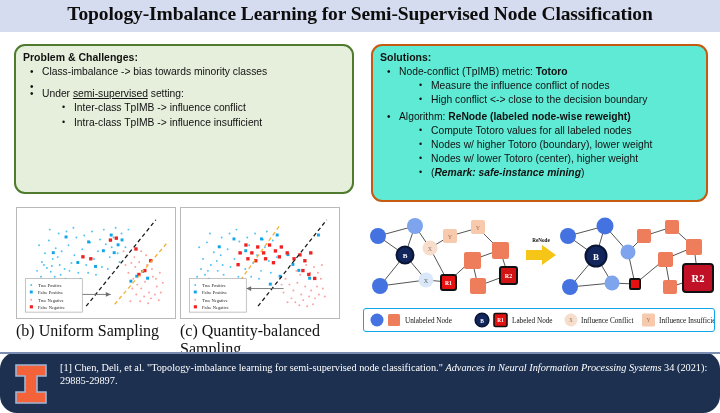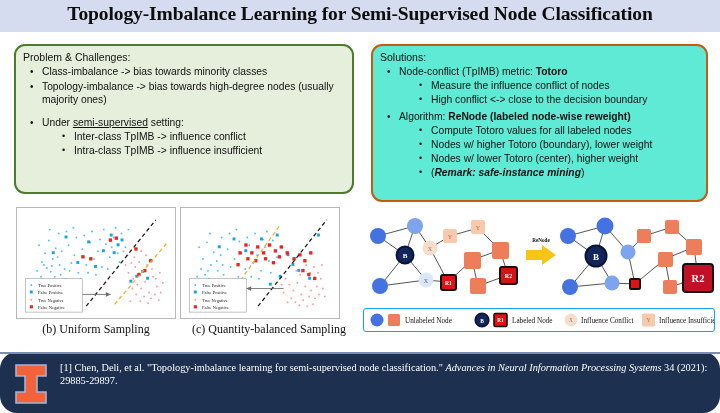--- a/index.html
+++ b/index.html
@@ -30,21 +30,21 @@
   }
   .box-left{
     left:14px;top:44px;width:340px;height:150px;
     background:#e6efdc;border:2px solid #4e7b2e;
   }
   .box-right{
     left:371px;top:44px;width:337px;height:158px;
     background:#5eead4;border:2px solid #c55a11;
   }
   .box-head{
-    font-weight:normal;font-size:10.5px;color:#111;
+    font-weight:bold;font-size:10.5px;color:#111;
     margin:5px 0 1px 7px;
   }
   ul.lvl1{list-style:none;margin:0;padding:0 6px 0 10px;}
   ul.lvl1 > li{
     position:relative;padding-left:16px;
     font-size:10.3px;color:#111;line-height:13.2px;margin-top:2px;
   }
   ul.lvl1 > li > .bullet{
     position:absolute;left:4px;top:0px;font-size:10px;color:#111;
   }
@@ -64,21 +64,21 @@
   .scatter{
     position:absolute;top:207px;width:160px;height:112px;
     background:#ffffff;border:1px solid #b9b9b9;box-sizing:border-box;
   }
   .scatter-a{left:16px;}
   .scatter-b{left:180px;}
   .scatter svg{display:block;width:100%;height:100%;}
   .cap{
     position:absolute;top:322px;
     font-family:"Liberation Serif", serif;
-    font-size:12px;color:#111;text-align:center;
+    font-size:16px;color:#111;text-align:left;
   }
   .cap-a{left:16px;width:160px;}
   .cap-b{left:180px;width:178px;}
 
   
   .diagram{
     position:absolute;left:360px;top:210px;width:356px;height:95px;
   }
   .diagram svg{display:block;}
 
@@ -115,21 +115,20 @@
 
   <div class="box box-left">
     <div class="box-head">Problem &amp; Challenges:</div>
     <ul class="lvl1">
       <li>
         <span class="bullet">•</span>
         <span>Class-imbalance -&gt; bias towards minority classes</span>
       </li>
       <li>
         <span class="bullet">•</span>
-        <span>Topology-imbalance -&gt; bias towards high-degree nodes (usually majority ones)</span>
       </li>
       <li style="margin-top:9px;">
         <span class="bullet">•</span>
         <span>Under </span><span class="u">semi-supervised</span><span> setting:</span>
         <ul class="lvl2">
           <li>
             <span class="bullet">•</span>
             <span>Inter-class TpIMB -&gt; influence conflict</span>
           </li>
           <li>

